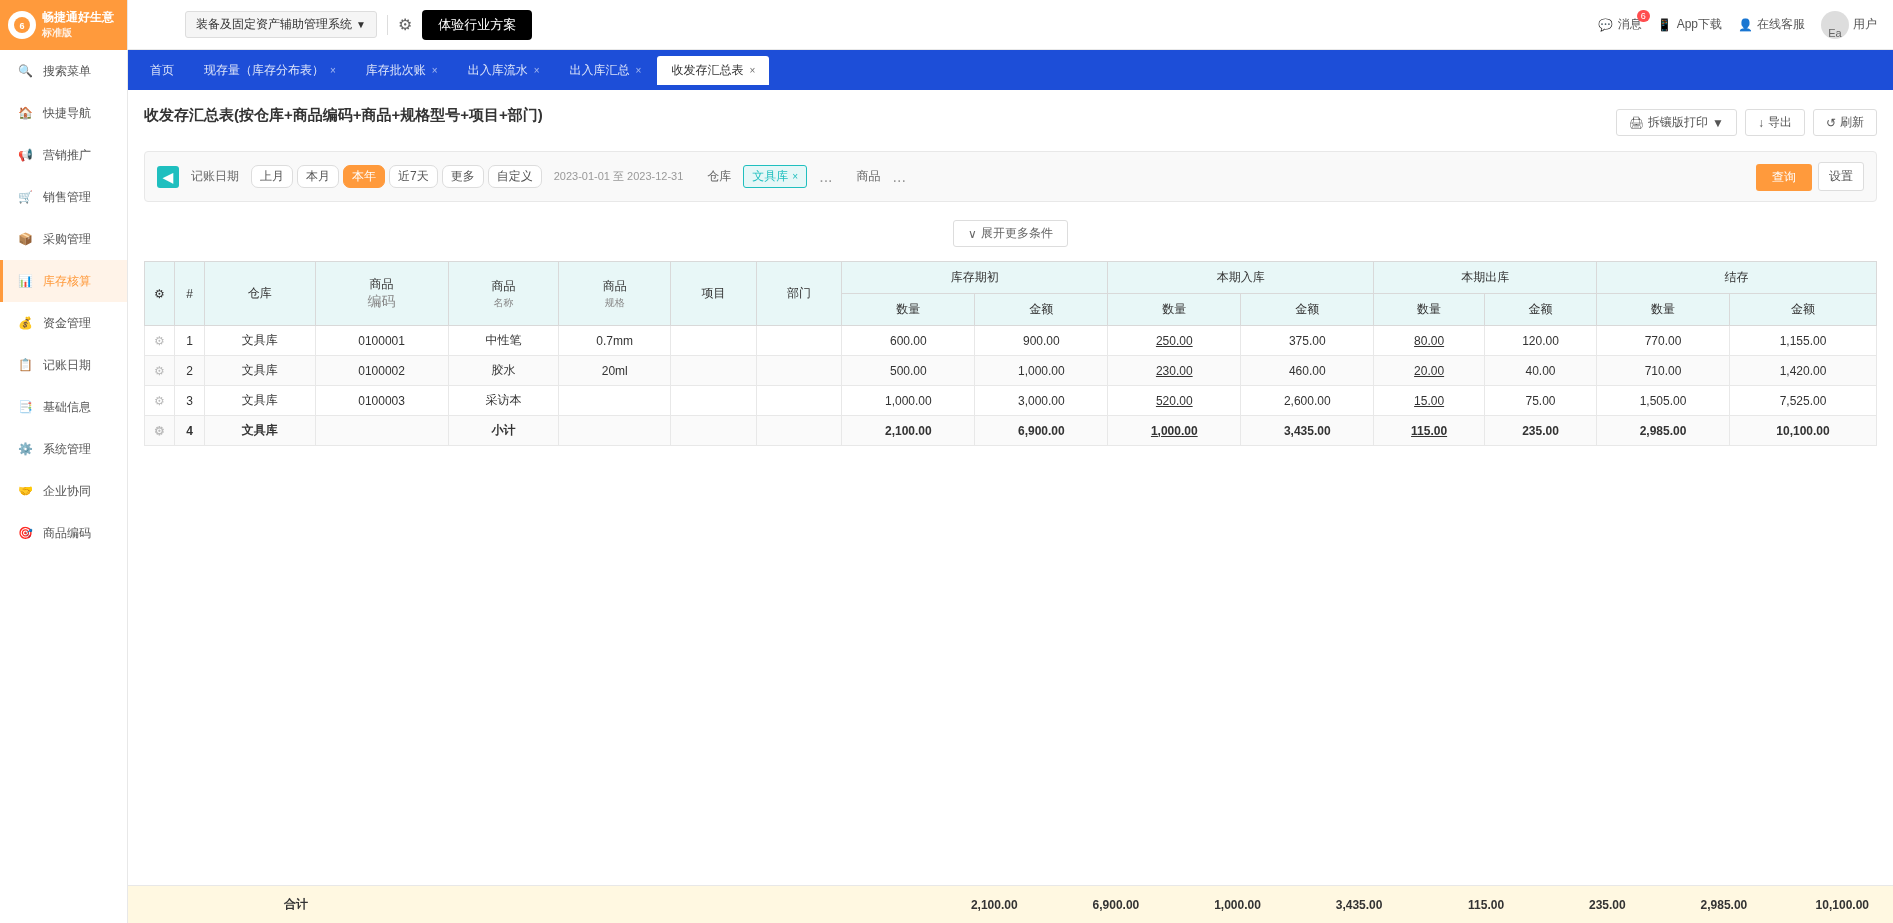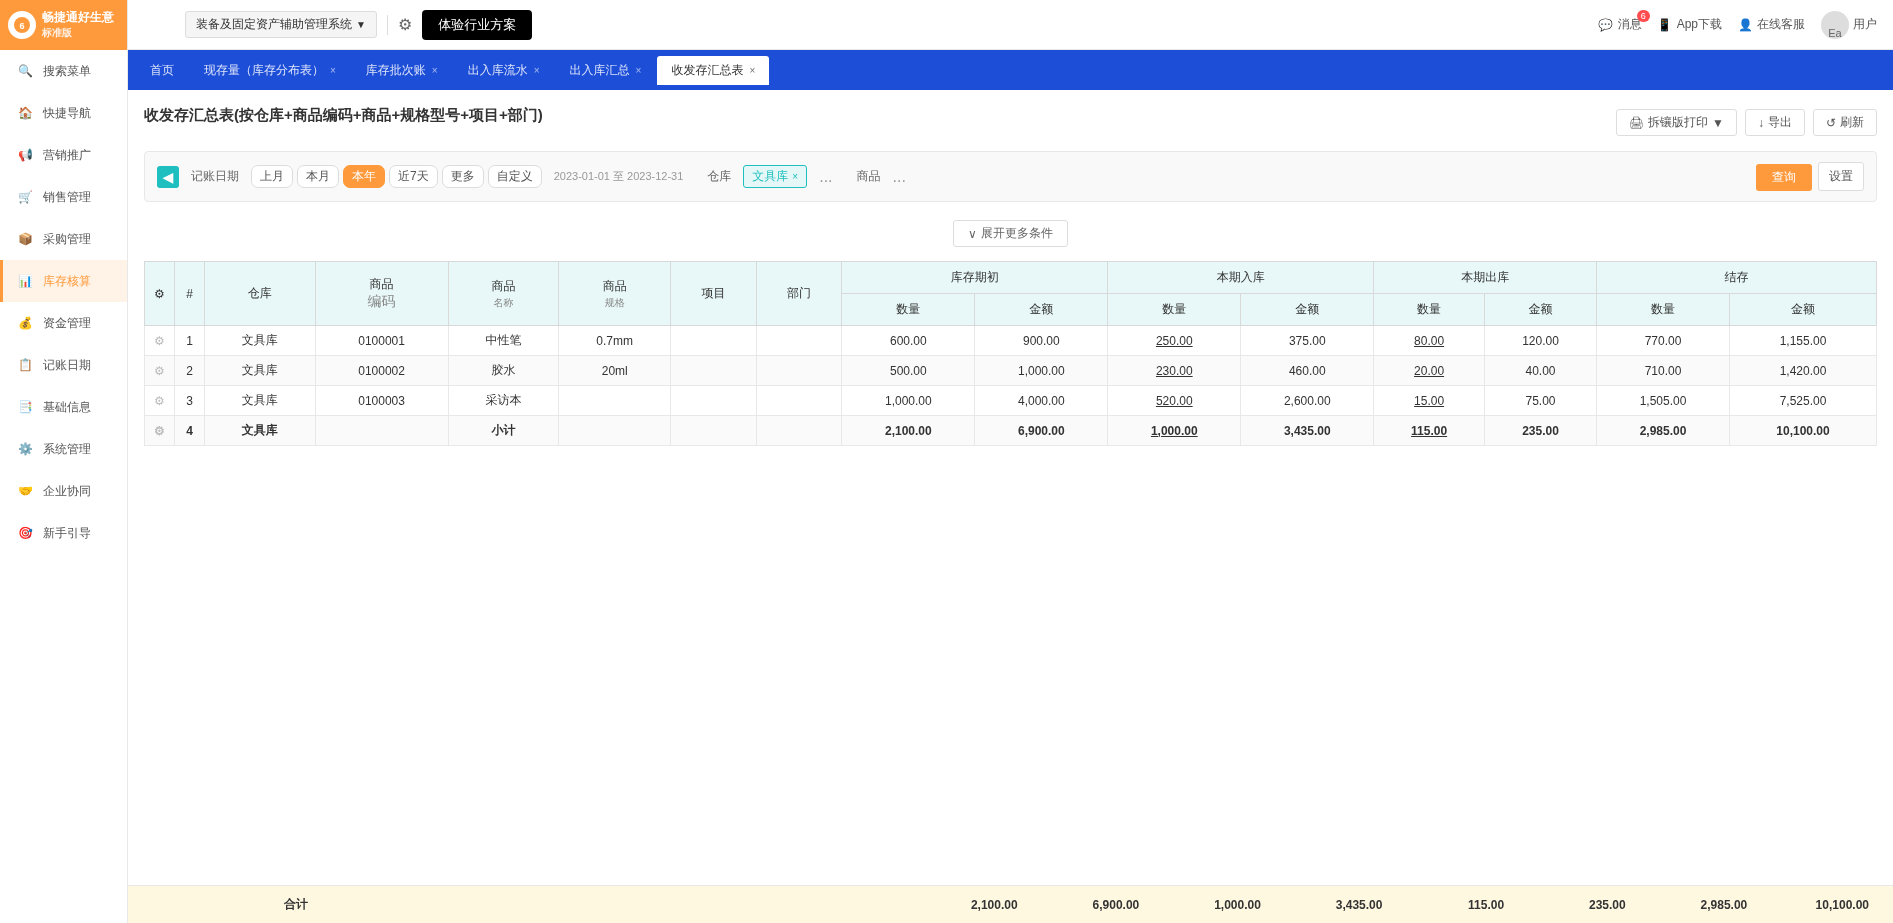--- a/index.html
+++ b/index.html
@@ -131,21 +131,21 @@
     <div class="sidebar-item">
       <div class="sidebar-item-icon">⚙️</div>
       <span>系统管理</span>
     </div>
     <div class="sidebar-item">
       <div class="sidebar-item-icon">🤝</div>
       <span>企业协同</span>
     </div>
     <div class="sidebar-item">
       <div class="sidebar-item-icon">🎯</div>
-      <span>新手引导</span>
+      <span>商品编码</span>
     </div>
   </div>
 </div>
 
 <div class="main">
 
   <div class="top-header">
     <div class="top-header-left">
       <div class="system-selector">
         <span>装备及固定资产辅助管理系统</span>
@@ -327,21 +327,21 @@
           <tr>
             <td style="color: rgb(187, 187, 187);">⚙</td>
             <td>3</td>
             <td>文具库</td>
             <td>0100003</td>
             <td>采访本</td>
             <td></td>
             <td></td>
             <td></td>
             <td>1,000.00</td>
-            <td>4,000.00</td>
+            <td>3,000.00</td>
             <td><span class="underline">520.00</span></td>
             <td>2,600.00</td>
             <td><span class="underline">15.00</span></td>
             <td>75.00</td>
             <td>1,505.00</td>
             <td>7,525.00</td>
           </tr>
           <tr class="subtotal-row">
             <td style="color: rgb(187, 187, 187);">⚙</td>
             <td>4</td>

